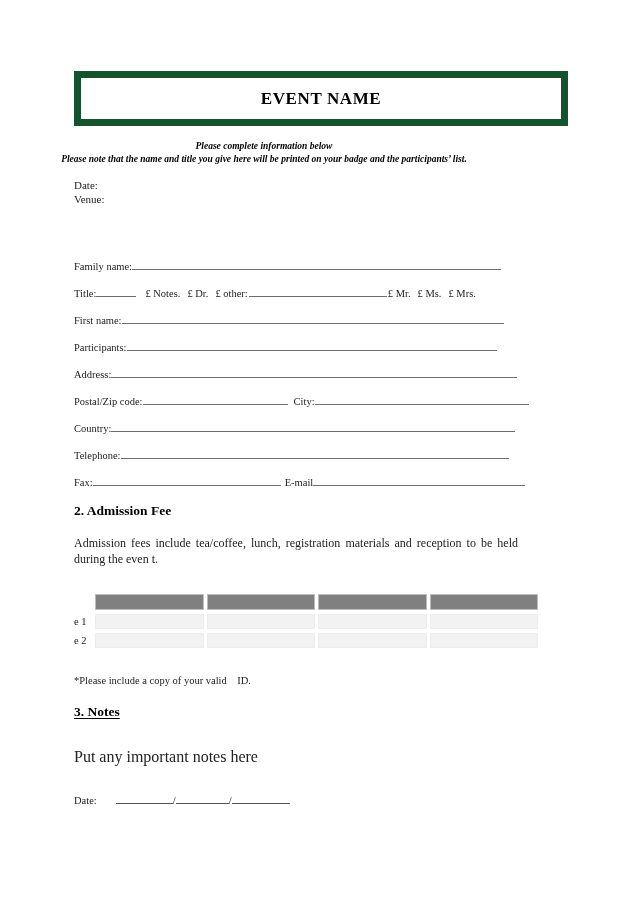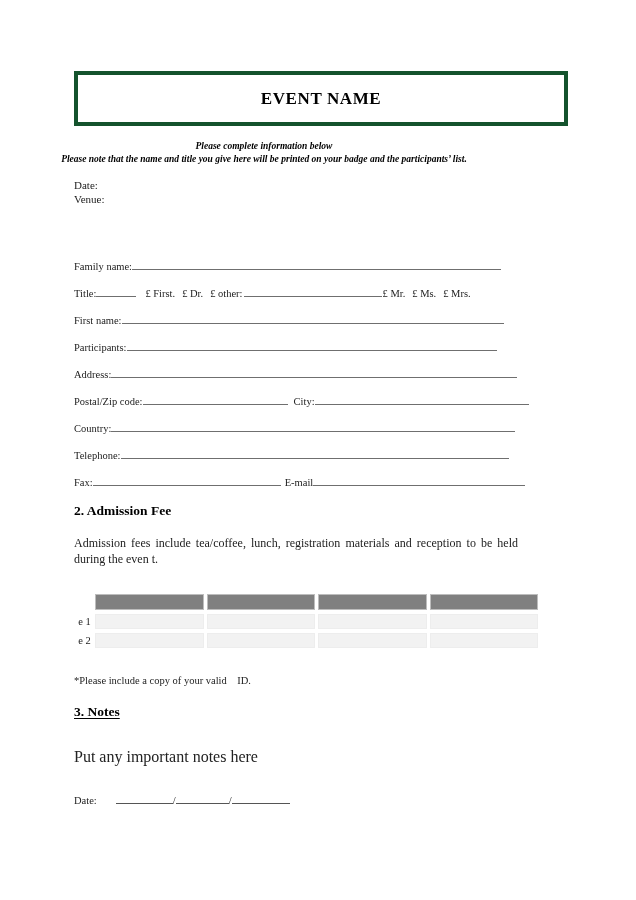--- a/index.html
+++ b/index.html
@@ -24,21 +24,21 @@
     background: #ffffff;
   }
 
   
   .title-box {
     position: absolute;
     left: 74px;
     top: 71px;
     width: 494px;
     height: 55px;
-    border: 4px solid #14532d;
+    border: 7px solid #14532d;
     box-sizing: border-box;
     display: flex;
     align-items: center;
     justify-content: center;
     background: #ffffff;
   }
   .title-text {
     font-size: 17px;
     font-weight: bold;
     letter-spacing: 0.6px;
@@ -168,21 +168,21 @@
     border: 1px solid #bdbdbd;
     box-sizing: border-box;
     height: 16px;
   }
   .body-row .cell {
     background: #f2f2f2;
     border: 1px solid #ededed;
     box-sizing: border-box;
   }
   .hdr-row { height: 16px; margin-bottom: 3px; }
-  .body-row { height: 16px; margin-bottom: 3px; text-align: center; }
+  .body-row { height: 16px; margin-bottom: 3px; }
 
   
   .footnote {
     position: absolute;
     left: 74px;
     top: 675px;
     font-size: 10.5px;
     color: #222222;
     white-space: pre;
   }
@@ -233,21 +233,21 @@
 
     <div class="field-row">
       <span class="lbl">Family name:</span>
       <span class="rule" style="width:369px;"></span>
     </div>
 
     <div class="field-row">
       <span class="lbl">Title:</span>
       <span class="rule" style="width:40px;"></span>
       <span class="gap" style="width:8px;"></span>
-      <span class="chk">£ First.</span>
+      <span class="chk">£ Notes.</span>
       <span class="gap" style="width:5px;"></span>
       <span class="chk">£ Dr.</span>
       <span class="gap" style="width:5px;"></span>
       <span class="chk">£ other:</span>
       <span class="rule" style="width:138px;"></span>
       <span class="chk">£ Mr.</span>
       <span class="gap" style="width:5px;"></span>
       <span class="chk">£ Ms.</span>
       <span class="gap" style="width:5px;"></span>
       <span class="chk">£ Mrs.</span>

